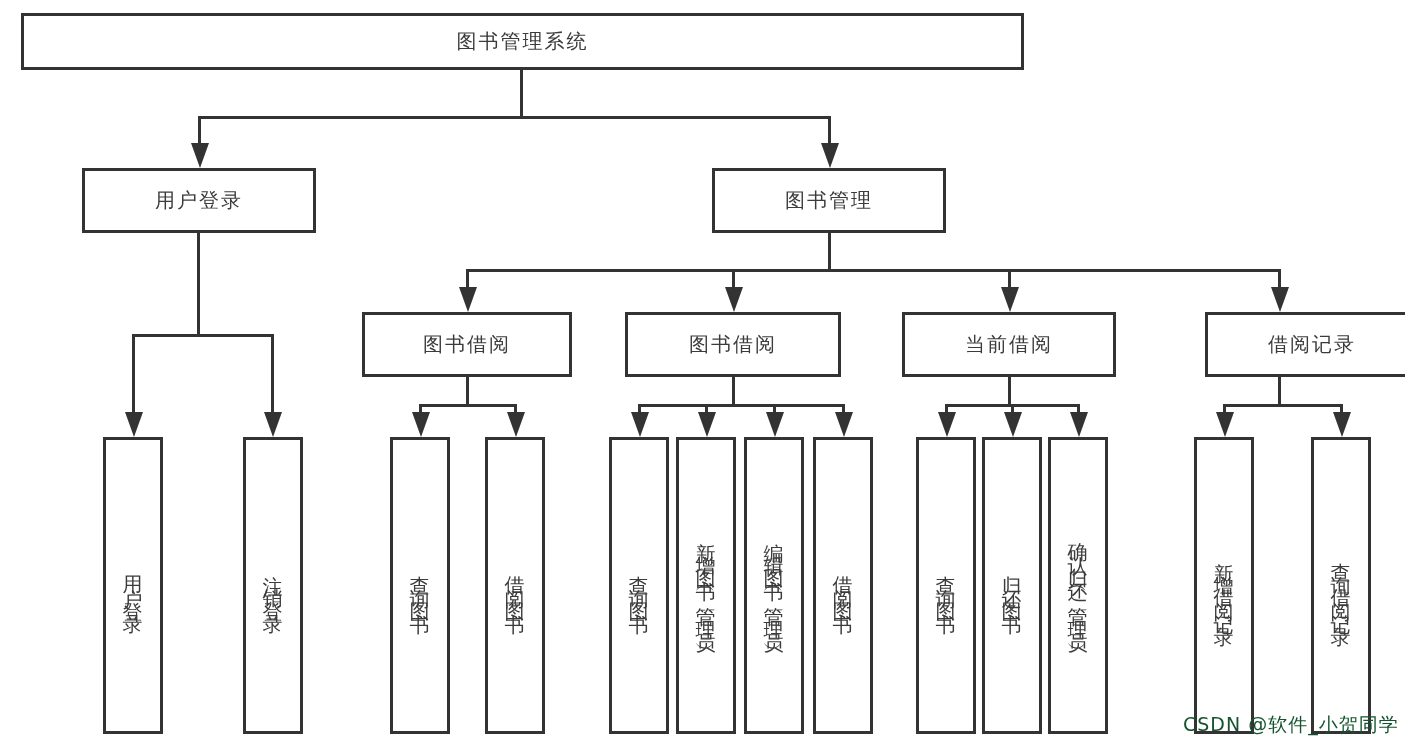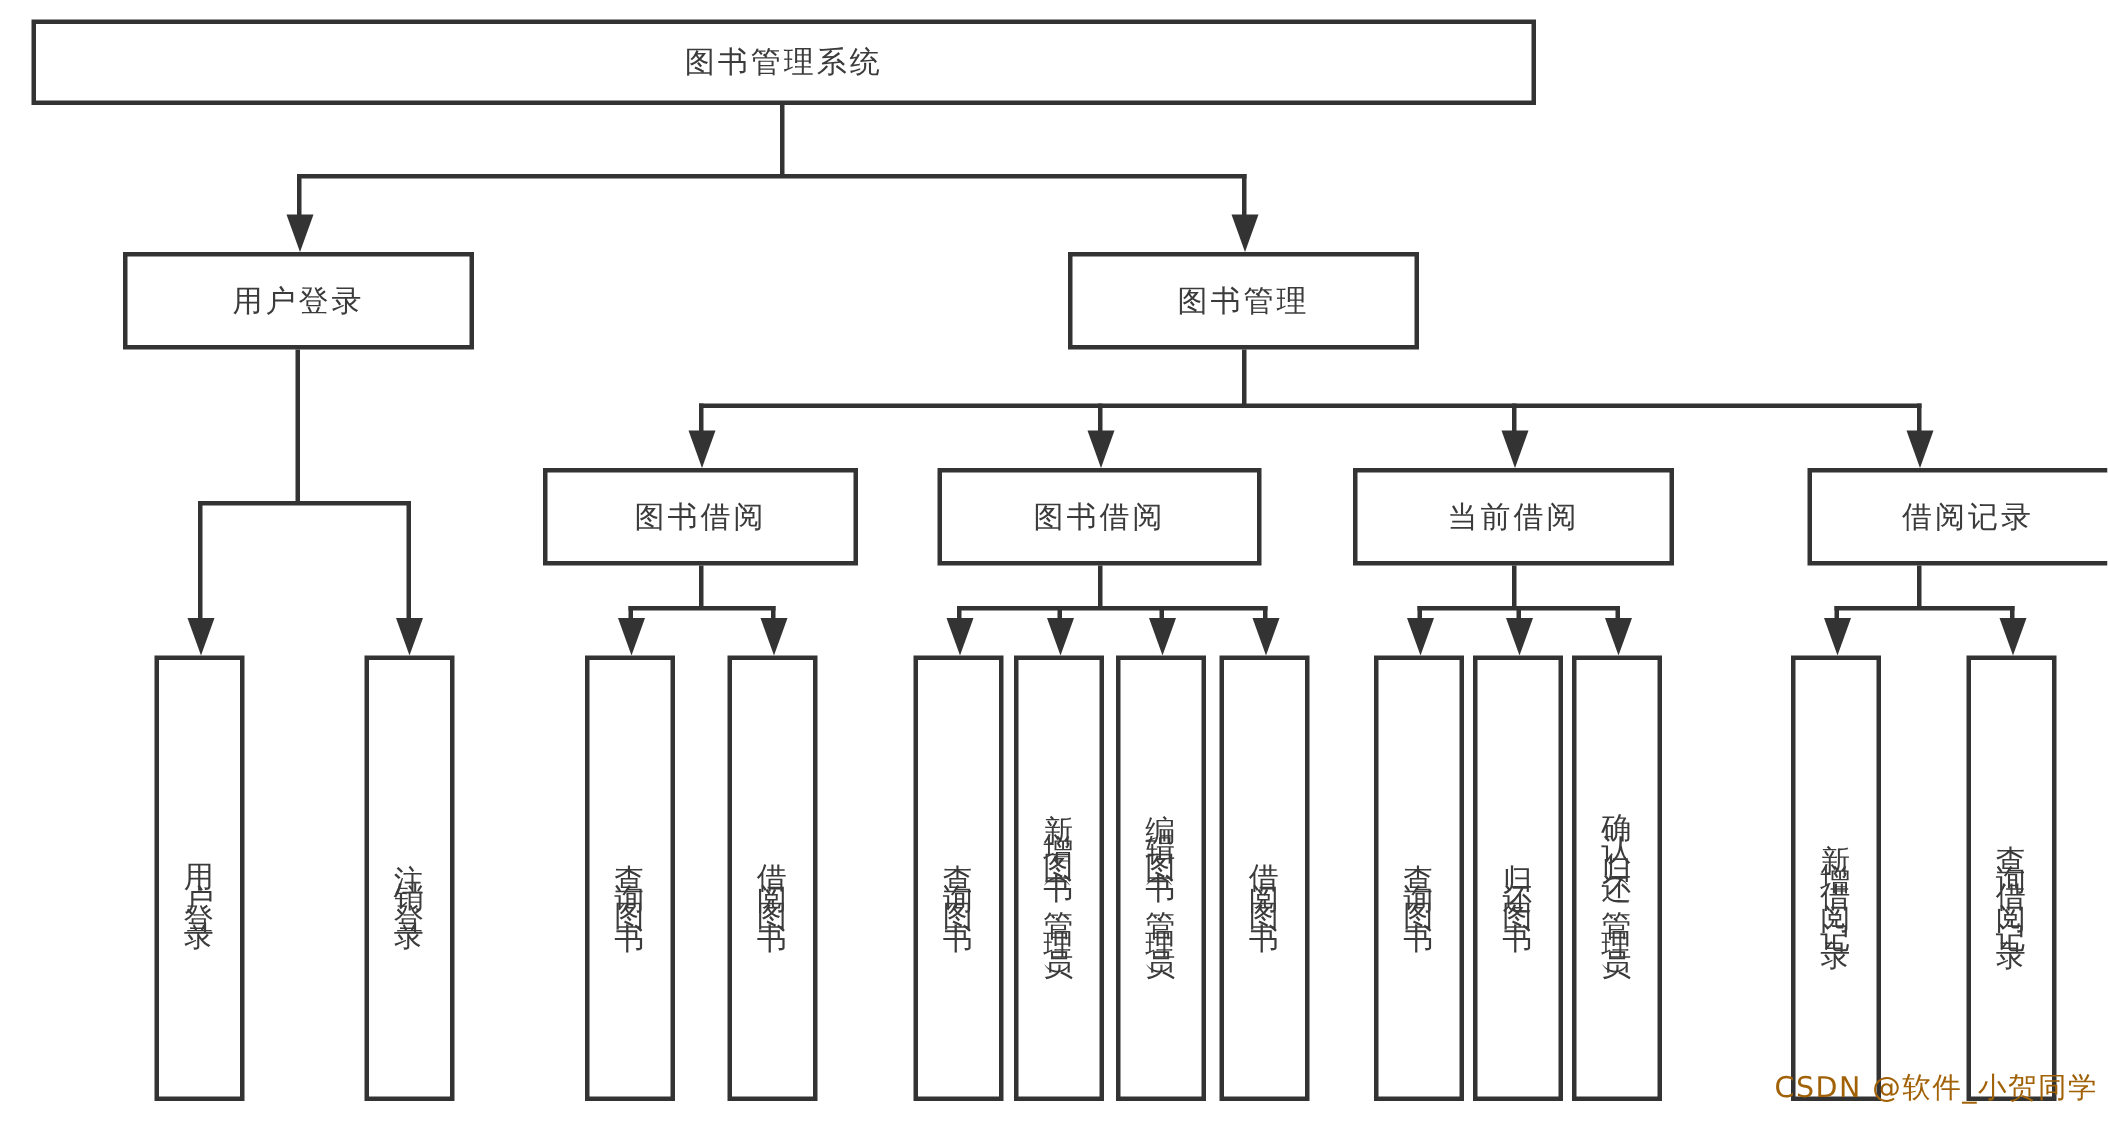--- a/index.html
+++ b/index.html
@@ -24,21 +24,21 @@
   }
   .vline{position:absolute;width:3px;background:#333333;}
   .hline{position:absolute;height:3px;background:#333333;}
   .ah{
     position:absolute;width:0;height:0;
     border-left:9px solid transparent;border-right:9px solid transparent;
     border-top:25px solid #333333;
   }
   .watermark{
     position:absolute;left:1183px;top:712px;width:222px;
-    font-size:19px;color:#a16207;letter-spacing:1px;white-space:nowrap;z-index:5;
+    font-size:19px;color:#14532d;letter-spacing:1px;white-space:nowrap;z-index:5;
   }
 </style>
 </head>
 <body>
 
 <div id="stage">
 
   <div class="box" style="left:21px;top:13px;width:1003px;height:57px;">
     <span>图书管理系统</span>
   </div>

